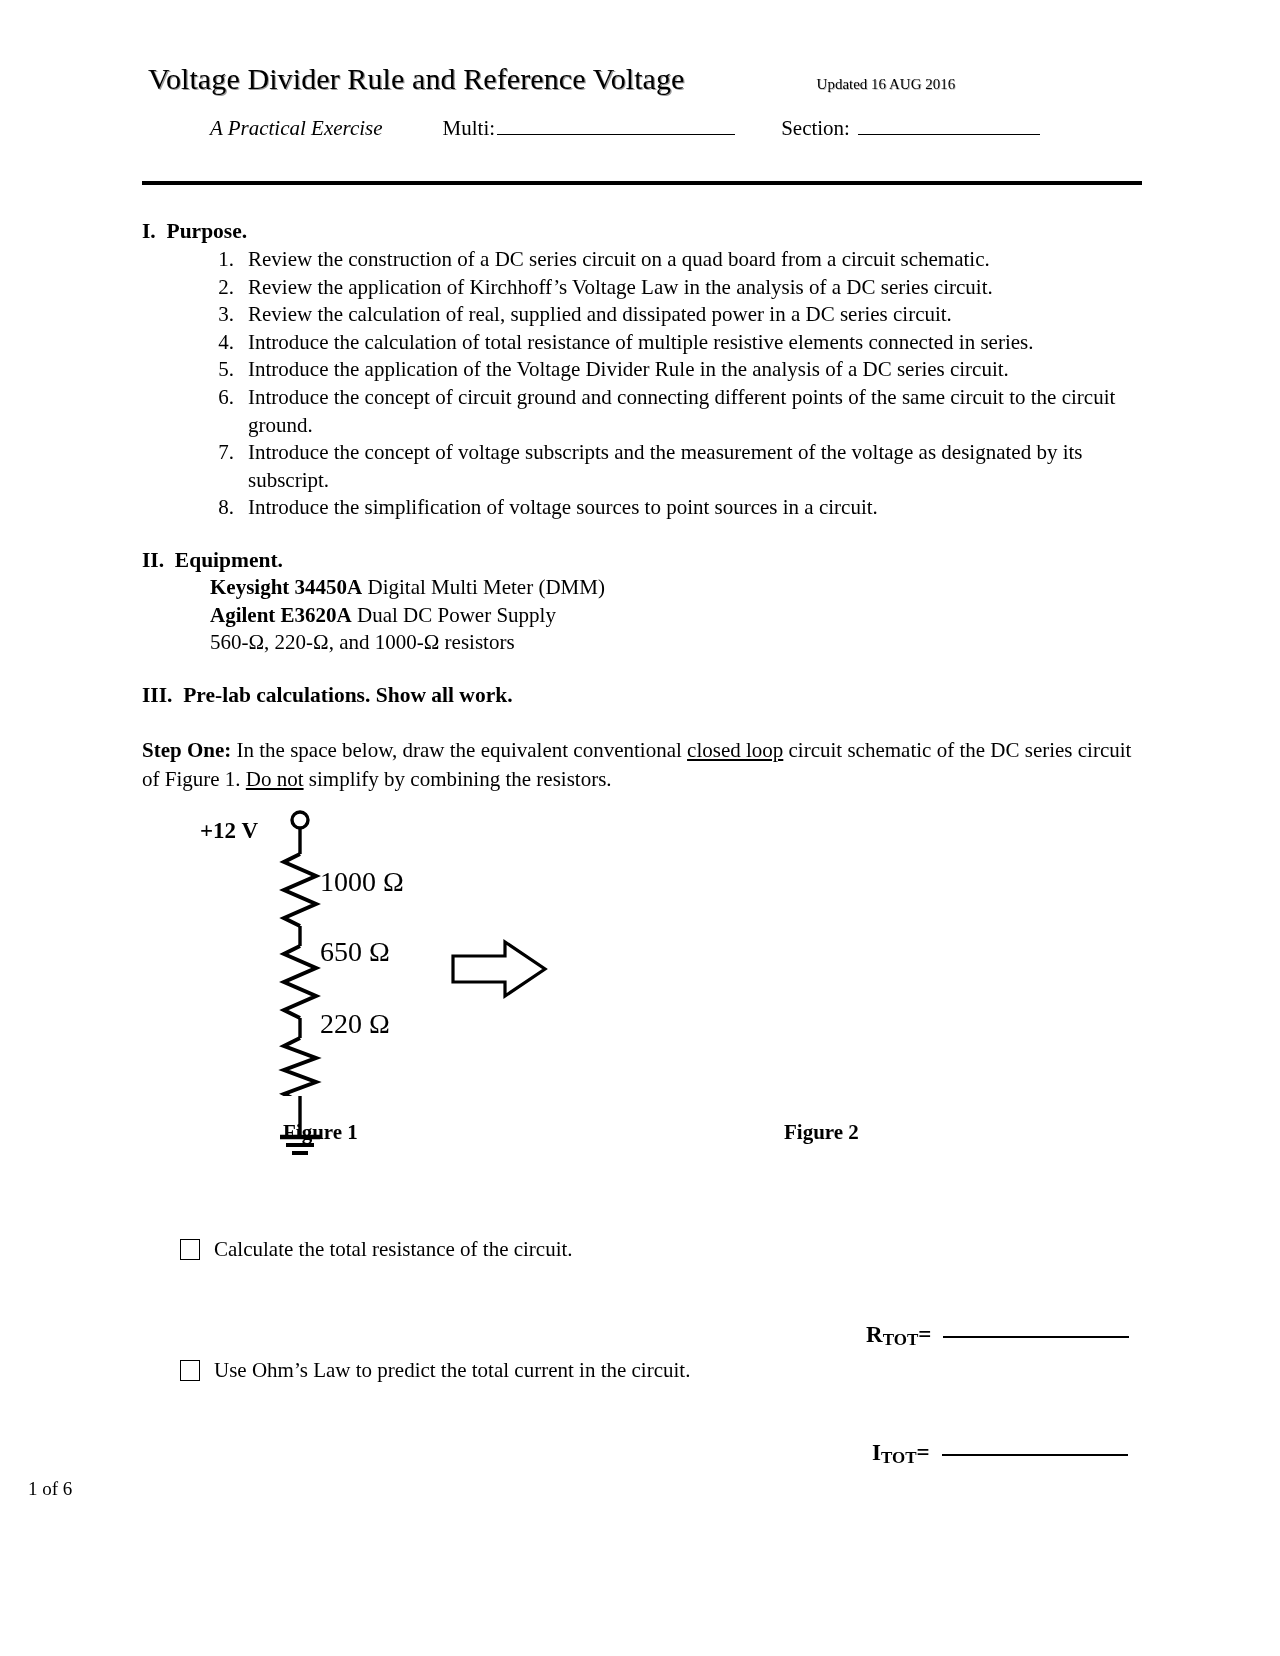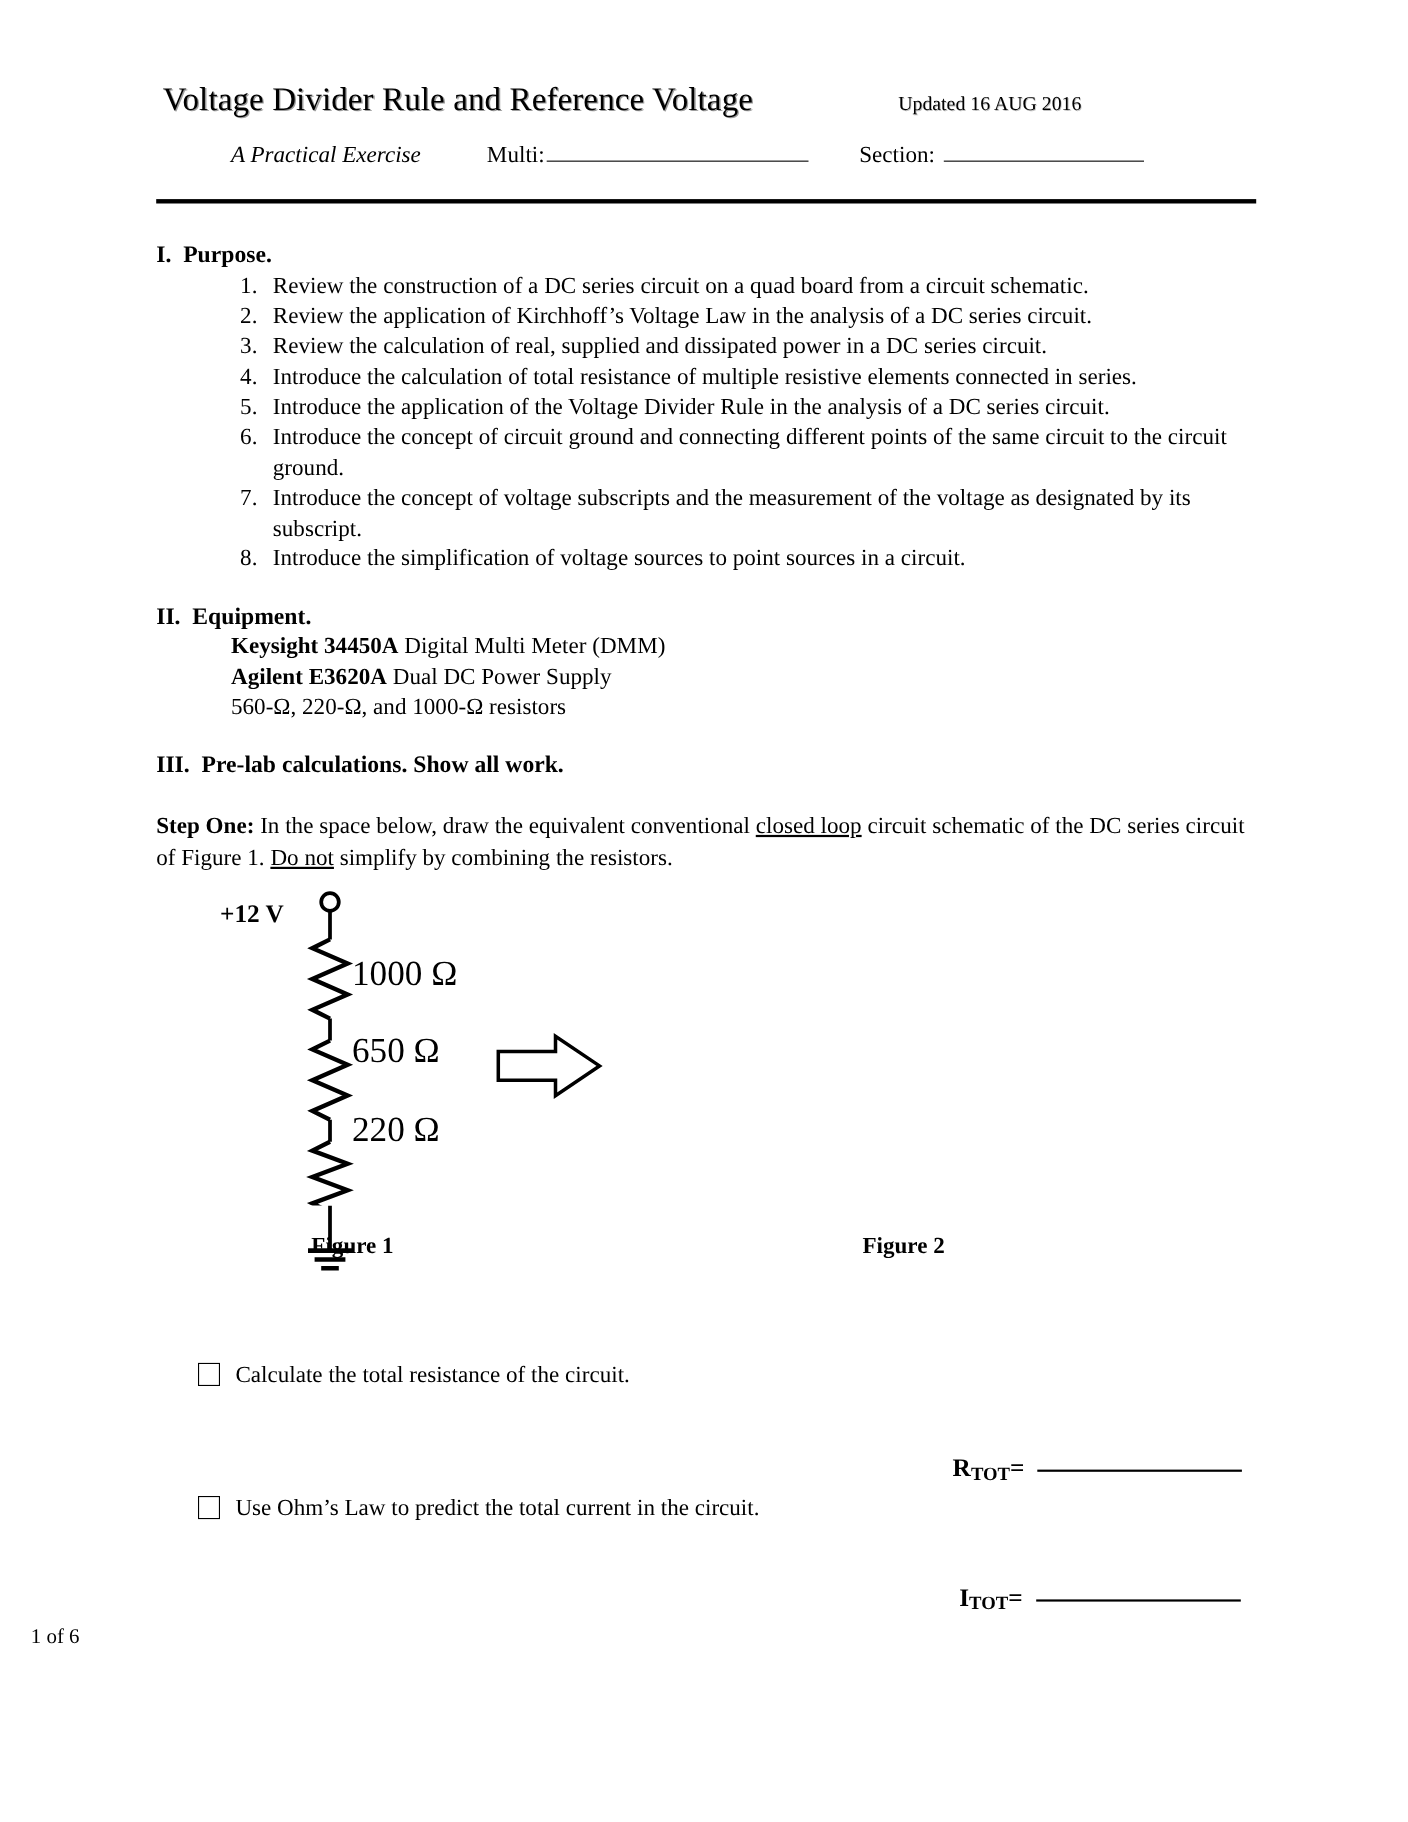--- a/index.html
+++ b/index.html
@@ -19,36 +19,36 @@
     position: absolute;
     left: 0; top: 0;
     width: 1280px;
     height: 1656px;
   }
 
   
   .doc-header {
     position: absolute;
     left: 148px;
-    top: 74px;
+    top: 62px;
     width: 1000px;
   }
   .title-row {
     display: flex;
     align-items: baseline;
   }
   .doc-title {
     font-size: 30px;
     letter-spacing: 0.1px;
     white-space: nowrap;
     text-shadow: 1.2px 1.2px 0 rgba(140,140,140,0.85);
   }
   .updated {
     margin-left: 132px;
-    font-size: 18px;
+    font-size: 15px;
     white-space: nowrap;
     font-variant: normal;
     text-shadow: 0.8px 0.8px 0 rgba(150,150,150,0.6);
   }
   .subtitle-row {
     margin-top: 20px;
     display: flex;
     align-items: baseline;
     font-size: 21px;
     padding-left: 62px;
@@ -134,21 +134,21 @@
   .src-label {
     position: absolute;
     left: 50px;
     top: 12px;
     font-size: 23px;
     font-weight: bold;
     white-space: nowrap;
   }
   .res-label {
     position: absolute;
-    font-size: 32px;
+    font-size: 28px;
     white-space: nowrap;
   }
   .lbl-1000 { left: 170px; top: 60px; }
   .lbl-560  { left: 170px; top: 130px; }
   .lbl-220  { left: 170px; top: 202px; }
 
   .arrow-fig {
     position: absolute;
     left: 300px;
     top: 130px;

